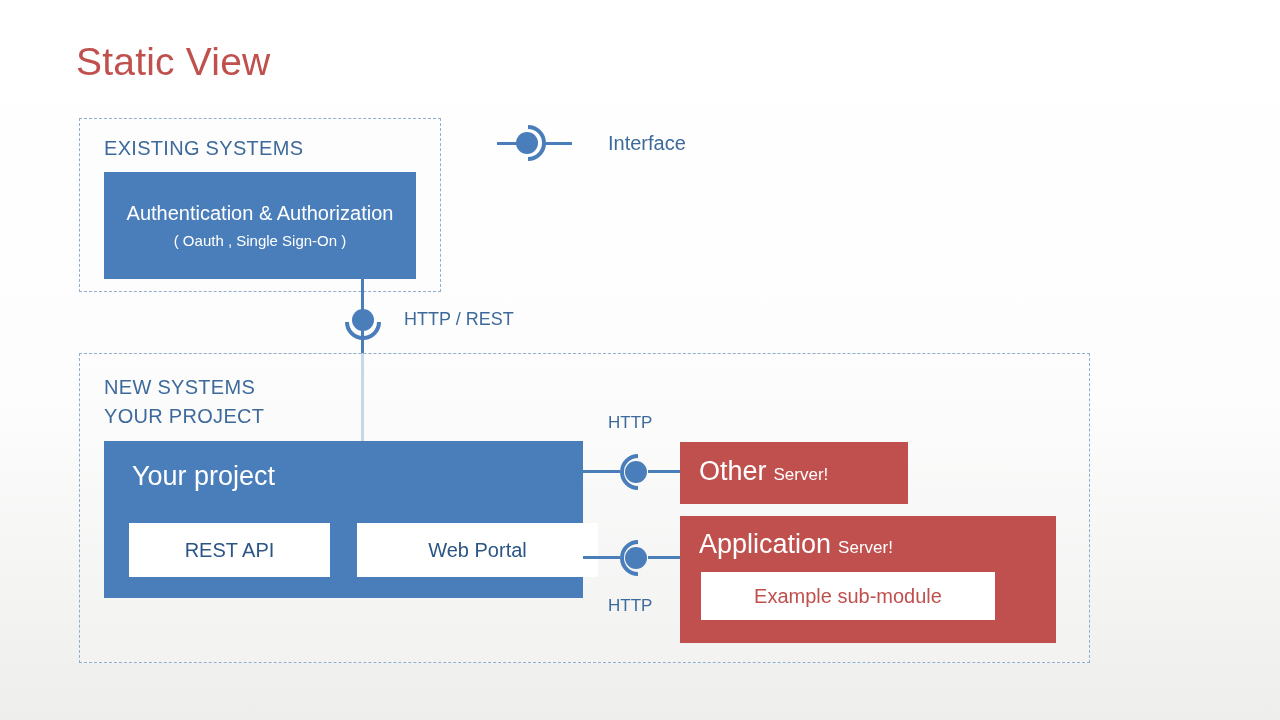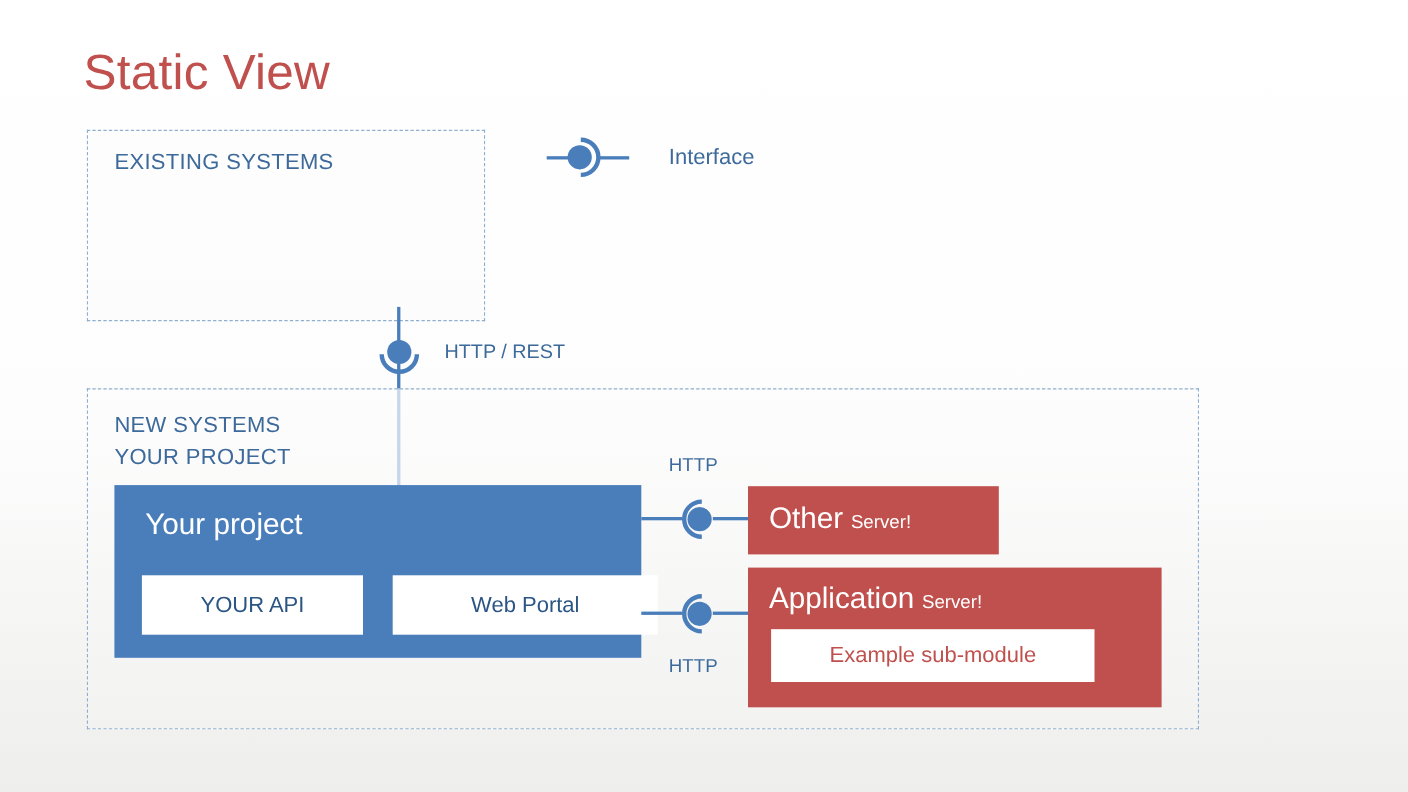--- a/index.html
+++ b/index.html
@@ -13,21 +13,21 @@
   #slide {
     position: relative;
     width: 1280px; height: 720px;
     background: linear-gradient(to bottom, #ffffff 0%, #fdfdfd 55%, #f3f3f2 85%, #eeeeed 100%);
   }
 
   
   #title {
     position: absolute;
     left: 76px; top: 40px;
-    font-size: 45px;
+    font-size: 39px;
     font-weight: normal;
     color: #C0504D;
     letter-spacing: 0.2px;
     white-space: nowrap;
   }
 
   
   .group-box {
     position: absolute;
     border: 1px dashed #8FAFD0;
@@ -148,38 +148,42 @@
   <div class="conn-line" id="hline-legend-right"></div>
   <svg class="connector" style="left:505px; top:122px;" width="46" height="42" viewBox="0 0 46 42">
     <path d="M 23 5 A 16 16 0 0 1 23 37" fill="none" stroke="#4A7EBB" stroke-width="4"></path>
     <circle cx="22" cy="21" r="11" fill="#4A7EBB"></circle>
   </svg>
   <div id="label-interface">Interface</div>
 
   <div class="group-box" id="existing-group"></div>
   <div class="group-label" id="existing-label">EXISTING SYSTEMS</div>
 
+  <div class="blue-box" id="auth-box">
+    <div id="auth-title">Authentication &amp; Authorization</div>
+    <div id="auth-sub">( Oauth , Single Sign-On )</div>
+  </div>
 
   <div class="conn-line" id="vline-auth"></div>
   <svg class="connector" style="left:342px; top:299px;" width="42" height="46" viewBox="0 0 42 46">
     <path d="M 5 23 A 16 16 0 0 0 37 23" fill="none" stroke="#4A7EBB" stroke-width="4"></path>
     <circle cx="21" cy="21" r="11" fill="#4A7EBB"></circle>
   </svg>
   <div class="proto-label" id="label-http-rest">HTTP / REST</div>
 
   <div class="group-box" id="platform-group"></div>
   <div class="group-label" id="platform-label">
     <div>NEW SYSTEMS</div>
     <div>YOUR PROJECT</div>
   </div>
 
   <div class="blue-box" id="project-box">
     <div id="project-title">Your project</div>
   </div>
-  <div class="white-sub" id="rest-api">YOUR  API</div>
+  <div class="white-sub" id="rest-api">REST  API</div>
   <div class="white-sub" id="web-portal">Web Portal</div>
 
   <div class="proto-label" id="label-http-1">HTTP</div>
   <div class="conn-line" id="hline-other-left"></div>
   <div class="conn-line" id="hline-other-right"></div>
   <svg class="connector" style="left:612px; top:450px;" width="44" height="44" viewBox="0 0 44 44">
     <path d="M 26 6 A 16 16 0 0 0 26 38" fill="none" stroke="#4A7EBB" stroke-width="4"></path>
     <circle cx="24" cy="22" r="11" fill="#4A7EBB"></circle>
   </svg>
 

